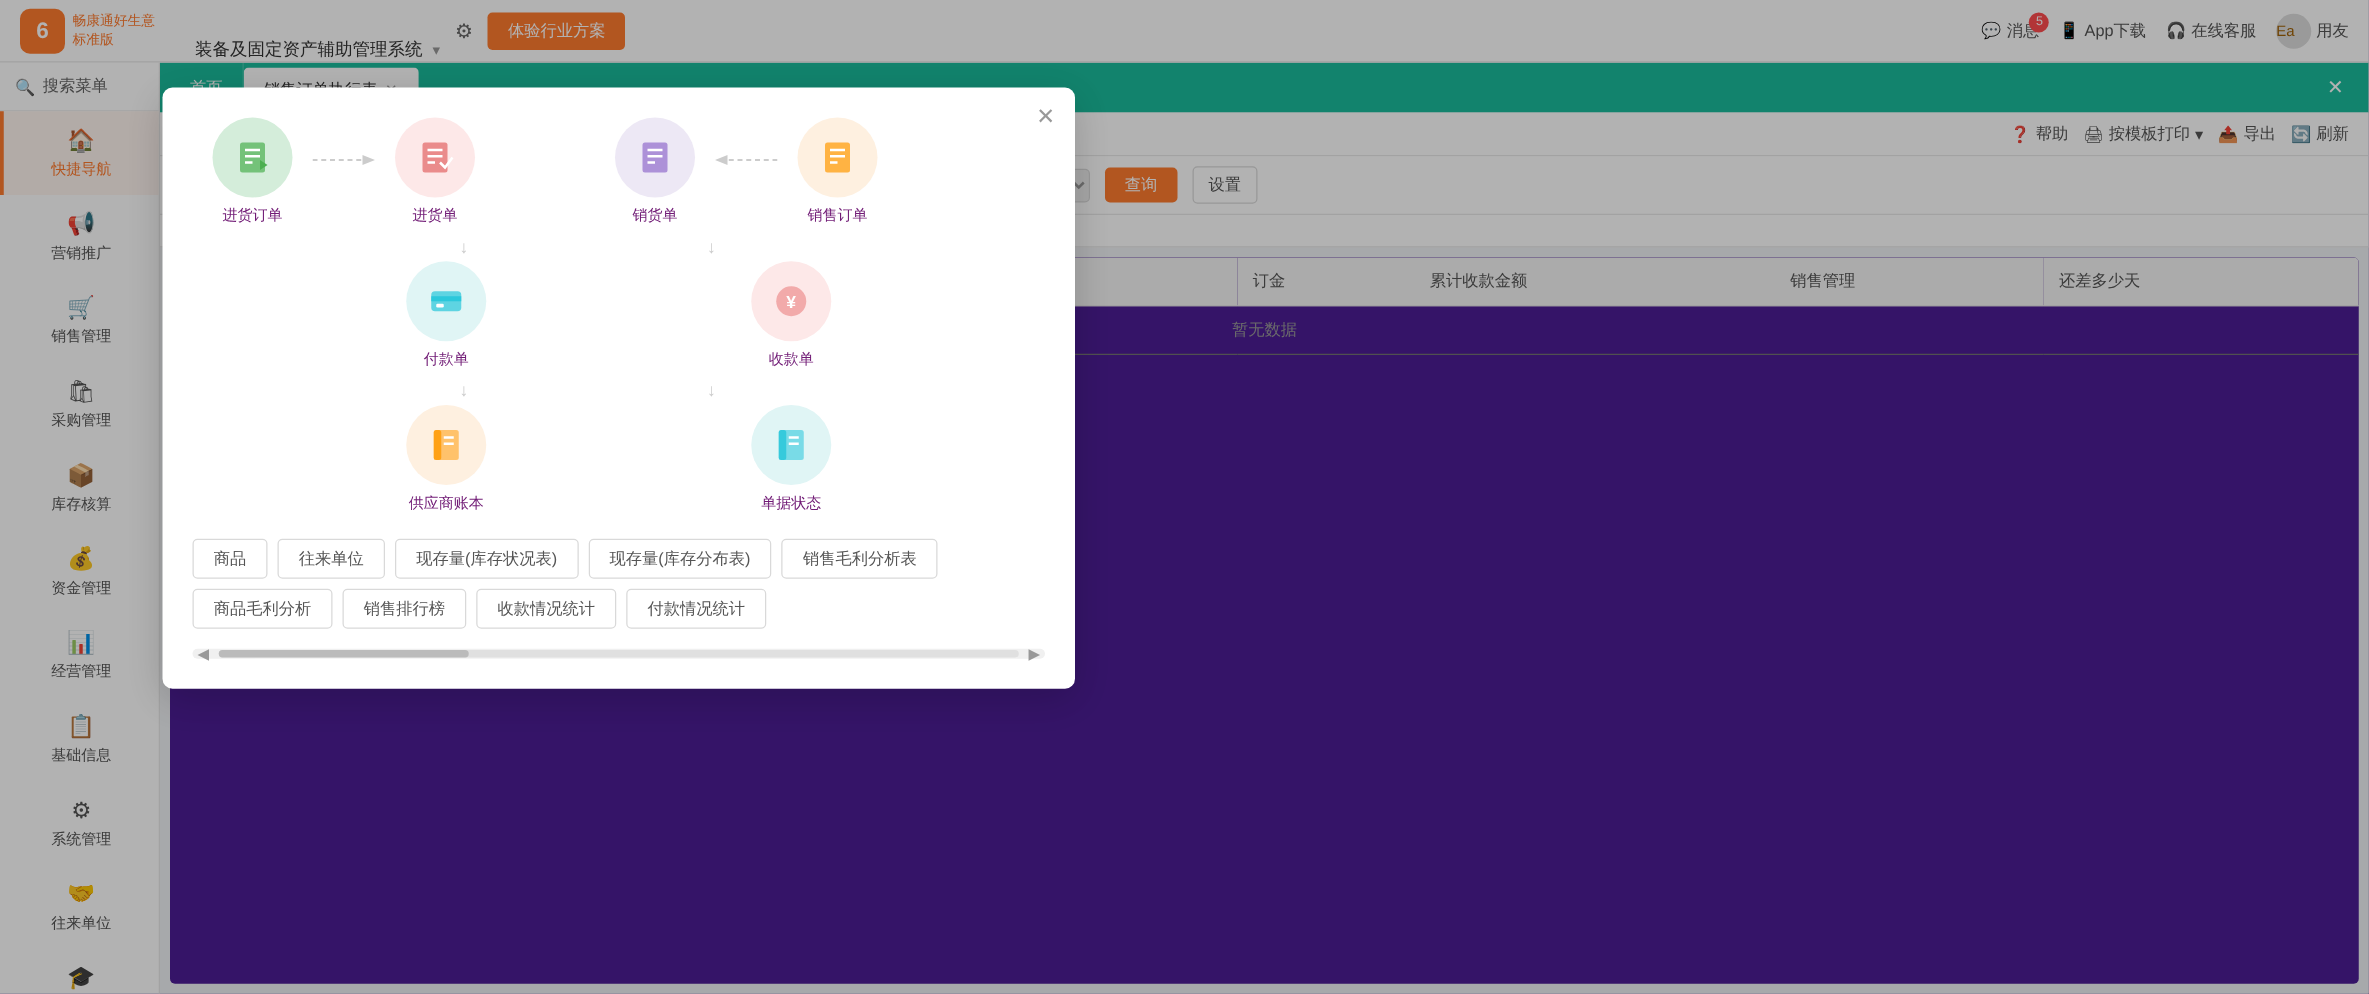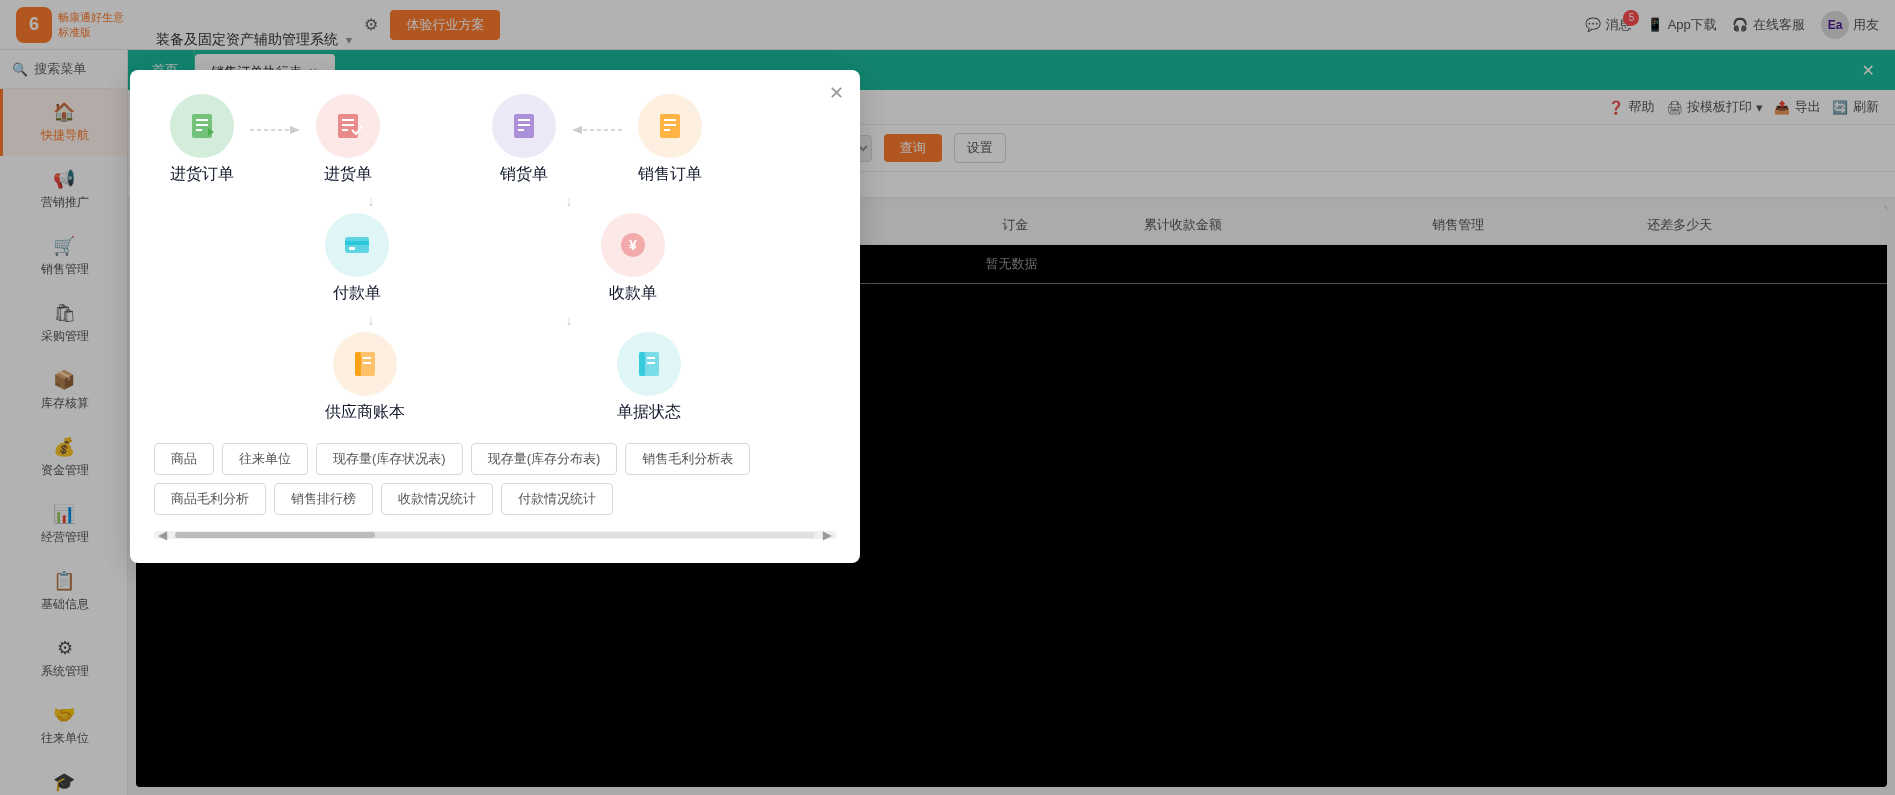--- a/index.html
+++ b/index.html
@@ -16,21 +16,21 @@
     .logo-area { display: flex; align-items: center; gap: 6px; width: 128px; flex-shrink: 0; }
     .logo-icon { width: 36px; height: 36px; background: #ff7b2e; border-radius: 8px; display: flex; align-items: center; justify-content: center; color: white; font-size: 18px; font-weight: bold; }
     .logo-text { font-size: 11px; color: #ff7b2e; line-height: 1.3; }
     .system-title { display: flex; align-items: center; gap: 8px; color: #333; font-size: 14px; font-weight: 500; margin-top: 31px; }
     .system-title-dropdown { color: #999; font-size: 12px; cursor: pointer; }
     .settings-icon { color: #666; cursor: pointer; font-size: 16px; }
     .experience-btn { background: #ff7b2e; color: white; border: none; border-radius: 4px; padding: 6px 16px; font-size: 13px; cursor: pointer; }
     .top-right { margin-left: auto; display: flex; align-items: center; gap: 16px; }
     .top-right-item { display: flex; align-items: center; gap: 4px; cursor: pointer; color: #555; font-size: 13px; position: relative; }
     .badge { background: #ff4d4f; color: white; border-radius: 10px; font-size: 10px; padding: 0 4px; min-width: 16px; height: 16px; display: flex; align-items: center; justify-content: center; position: absolute; top: -6px; right: -8px; }
-    .avatar { width: 28px; height: 28px; border-radius: 50%; background: #ddd; display: flex; align-items: center; justify-content: center; font-size: 12px; color: #4c1d95; font-weight: bold; }
+    .avatar { width: 28px; height: 28px; border-radius: 50%; background: #ddd; display: flex; align-items: center; font-size: 12px; color: #a16207; }
 
     
     .tab-bar { display: flex; align-items: center; background: #1abc9c; height: 40px; padding: 0 8px; flex-shrink: 0; }
     .tab { display: flex; align-items: center; gap: 6px; padding: 0 16px; height: 40px; cursor: pointer; color: white; font-size: 13px; border-right: 1px solid rgba(255,255,255,0.2); }
     .tab.active { background: white; color: #333; border-radius: 4px 4px 0 0; height: 36px; margin-top: 4px; }
     .tab-close { color: #999; font-size: 12px; }
     .close-x { margin-left: auto; color: white; cursor: pointer; font-size: 16px; padding: 0 12px; }
 
     
     .sidebar-search { display: flex; align-items: center; gap: 6px; padding: 10px 12px; border-bottom: 1px solid #f0f0f0; cursor: pointer; color: #666; }
@@ -44,39 +44,39 @@
 
     
     .filter-bar { display: flex; align-items: center; padding: 8px 16px; background: white; border-bottom: 1px solid #e8e8e8; gap: 12px; flex-shrink: 0; }
     .filter-input { border: 1px solid #d9d9d9; border-radius: 4px; padding: 4px 8px; font-size: 13px; width: 180px; color: #999; }
     .date-input { border: 1px solid #d9d9d9; border-radius: 4px; padding: 4px 8px; font-size: 13px; width: 130px; color: #bbb; }
     .filter-select { border: 1px solid #d9d9d9; border-radius: 4px; padding: 4px 24px 4px 8px; font-size: 13px; width: 140px; color: #999; }
     .search-btn { background: #ff7b2e; color: white; border: none; border-radius: 4px; padding: 5px 16px; cursor: pointer; font-size: 13px; }
     .settings-small-btn { background: white; color: #555; border: 1px solid #d9d9d9; border-radius: 4px; padding: 5px 12px; cursor: pointer; font-size: 13px; }
 
     
-    .table-container { flex: 1; overflow: auto; background: #000000; margin: 8px; border-radius: 4px; }
+    .table-container { flex: 1; overflow: auto; background: #4c1d95; margin: 8px; border-radius: 4px; }
     .data-table { width: 100%; border-collapse: collapse; }
     .data-table th { background: #f5f5f5; padding: 10px 12px; text-align: left; font-weight: 500; font-size: 13px; color: #555; border-bottom: 1px solid #e8e8e8; white-space: nowrap; }
     .data-table td { padding: 10px 12px; border-bottom: 1px solid #737373; font-size: 13px; }
     .no-data { text-align: center; padding: 40px; color: #999; }
 
     
     .modal-overlay { position: fixed; top: 0; left: 0; right: 0; bottom: 0; background: rgba(0,0,0,0.3); z-index: 100; display: flex; align-items: flex-start; justify-content: flex-start; }
     .modal { position: absolute; top: 70px; left: 130px; background: white; border-radius: 8px; width: 730px; padding: 24px; box-shadow: 0 8px 32px rgba(0,0,0,0.18); }
     .modal-close { position: absolute; top: 12px; right: 16px; font-size: 18px; color: #999; cursor: pointer; }
     .flow-item { display: flex; flex-direction: column; align-items: center; gap: 6px; margin: 0 16px; }
     .flow-circle { width: 64px; height: 64px; border-radius: 50%; display: flex; align-items: center; justify-content: center; font-size: 24px; }
     .flow-circle.green { background: #d4edda; }
     .flow-circle.red { background: #fde8e8; }
     .flow-circle.purple { background: #ede8f5; }
     .flow-circle.orange { background: #fef0e0; }
     .flow-circle.teal { background: #e0f5f5; }
     .flow-circle.pink { background: #fde8e8; }
-    .flow-label { font-size: 16px; color: #0f172a; }
+    .flow-label { font-size: 12px; color: #701a75; }
 
     
     .common-section { }
     .common-title { font-size: 14px; color: #333; margin-bottom: 10px; font-weight: 500; }
     .common-btns { display: flex; flex-wrap: wrap; gap: 8px; }
     .common-btn { border: 1px solid #d9d9d9; border-radius: 4px; padding: 6px 16px; font-size: 13px; cursor: pointer; background: white; color: #555; }
 
     
     .modal-scrollbar { margin-top: 16px; height: 8px; background: #f0f0f0; border-radius: 4px; display: flex; align-items: center; }
     .scrollbar-track { flex: 1; height: 6px; background: #e0e0e0; border-radius: 3px; margin: 0 4px; position: relative; }

